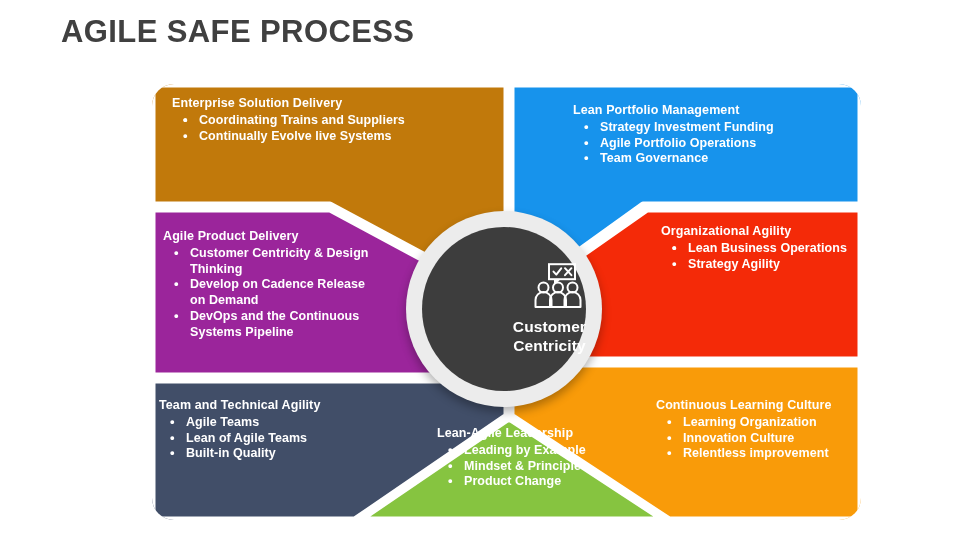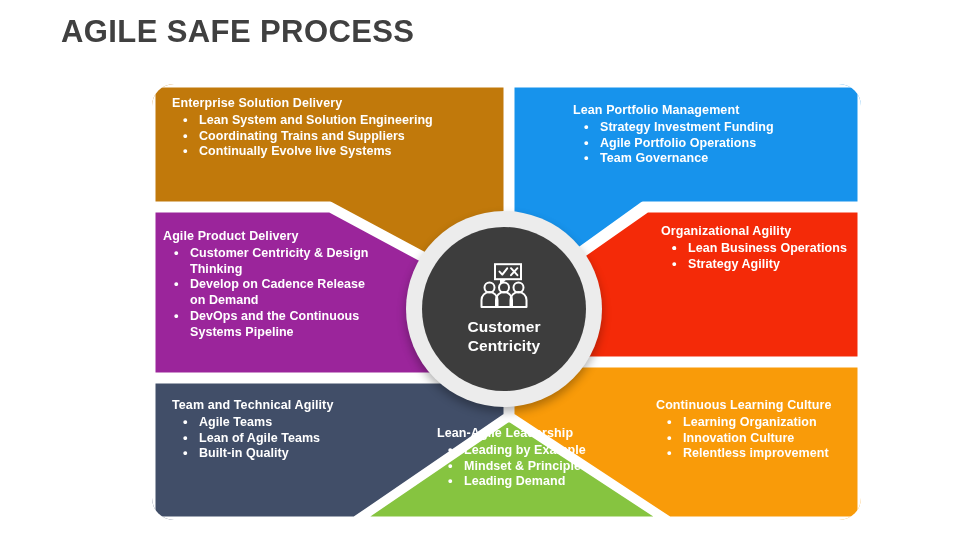--- a/index.html
+++ b/index.html
@@ -81,21 +81,21 @@
     top: -1px;
     font-size: 13px;
     line-height: 1.26;
   }
 
   
   #panel-esd     { left: 147px; top: 96px;  width: 300px; }
   #panel-lpm     { left: 548px; top: 103px; width: 290px; }
   #panel-apd     { left: 138px; top: 229px; width: 215px; }
   #panel-oa      { left: 636px; top: 224px; width: 200px; }
-  #panel-tta     { left: 147px; top: 398px; width: 190px; }
+  #panel-tta     { left: 134px; top: 398px; width: 190px; }
   #panel-lal     { left: 412px; top: 426px; width: 200px; }
   #panel-clc     { left: 631px; top: 398px; width: 210px; }
 
   
   #hub {
     position: absolute;
     left: 381px;
     top: 211px;
     width: 196px;
     height: 196px;
@@ -169,21 +169,21 @@
 
         <polygon points="482,419 486,419 640,520 334,520" fill="#86C440" stroke="#ffffff" stroke-width="7" stroke-linejoin="round"></polygon>
 
         <polygon points="486,364 836,364 836,520 644,520 486,416" fill="#F99B09" stroke="#ffffff" stroke-width="7" stroke-linejoin="round"></polygon>
       </g>
     </svg>
 
     <div class="panel-text" id="panel-esd">
       <div class="panel-title">Enterprise Solution Delivery</div>
       <ul class="panel-list">
-        <li><span class="bullet">•</span><span>Lean System and Solution Engineering</span></li>
+        <li><span class="bullet">•</span></li>
         <li><span class="bullet">•</span><span>Coordinating Trains and Suppliers</span></li>
         <li><span class="bullet">•</span><span>Continually Evolve live Systems</span></li>
       </ul>
     </div>
 
     <div class="panel-text" id="panel-lpm">
       <div class="panel-title">Lean Portfolio Management</div>
       <ul class="panel-list">
         <li><span class="bullet">•</span><span>Strategy Investment Funding</span></li>
         <li><span class="bullet">•</span><span>Agile Portfolio Operations</span></li>
@@ -216,36 +216,36 @@
         <li><span class="bullet">•</span><span>Lean of Agile Teams</span></li>
         <li><span class="bullet">•</span><span>Built-in Quality</span></li>
       </ul>
     </div>
 
     <div class="panel-text" id="panel-lal">
       <div class="panel-title">Lean-Agile Leadership</div>
       <ul class="panel-list">
         <li><span class="bullet">•</span><span>Leading by Example</span></li>
         <li><span class="bullet">•</span><span>Mindset &amp; Principles</span></li>
-        <li><span class="bullet">•</span><span>Leading Demand</span></li>
+        <li><span class="bullet">•</span><span>Product Change</span></li>
       </ul>
     </div>
 
     <div class="panel-text" id="panel-clc">
       <div class="panel-title">Continuous Learning Culture</div>
       <ul class="panel-list">
         <li><span class="bullet">•</span><span>Learning Organization</span></li>
         <li><span class="bullet">•</span><span>Innovation Culture</span></li>
         <li><span class="bullet">•</span><span>Relentless improvement</span></li>
       </ul>
     </div>
 
     <div id="hub">
       <div id="hub-ring" style="background: rgb(236, 236, 236);"></div>
-      <div id="hub-inner" style="background: rgb(61, 61, 61);">
+      <div id="hub-inner" style="background: rgb(61, 61, 61); align-items: flex-end;">
         <svg id="hub-icon" viewBox="0 0 56 46">
 
           <rect x="19" y="1.2" width="26" height="15" fill="none" stroke="#ffffff" stroke-width="2"></rect>
           <polygon points="24,16.2 24,22.5 30.5,16.2" fill="#ffffff"></polygon>
 
           <polyline points="23.5,8.6 26.3,11.6 31.2,5.4" fill="none" stroke="#ffffff" stroke-width="2" stroke-linecap="round" stroke-linejoin="round"></polyline>
 
           <line x1="35" y1="5.2" x2="41.4" y2="12.2" stroke="#ffffff" stroke-width="2" stroke-linecap="round"></line>
           <line x1="41.4" y1="5.2" x2="35" y2="12.2" stroke="#ffffff" stroke-width="2" stroke-linecap="round"></line>
 

